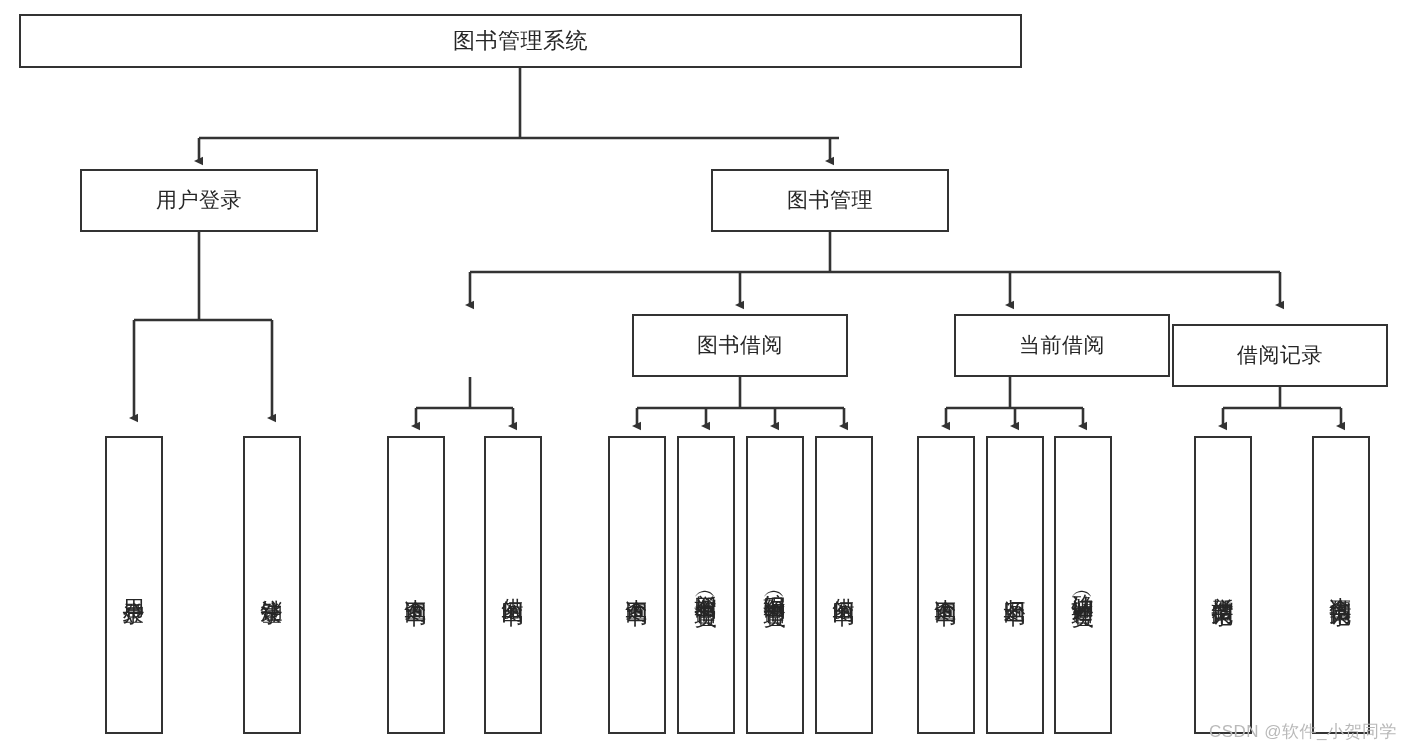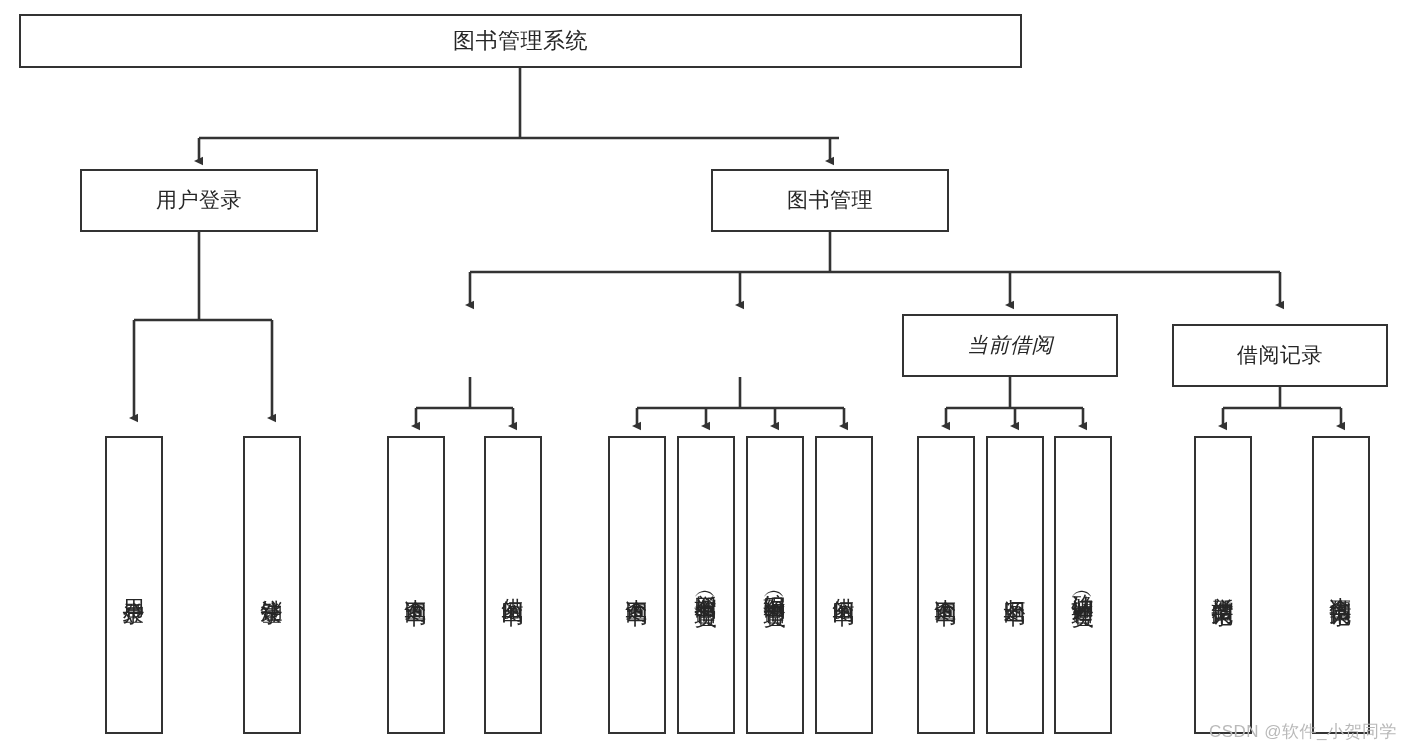--- a/index.html
+++ b/index.html
@@ -133,21 +133,24 @@
     <span class="label">图书管理系统</span>
   </div>
 
   <div class="node h" style="left:80px; top:169px; width:238px; height:63px;">
     <span class="label">用户登录</span>
   </div>
   <div class="node h" style="left:711px; top:169px; width:238px; height:63px;">
     <span class="label">图书管理</span>
   </div>
 
-  <div class="node h" style="left:902px; top:314px; width:216px; height:63px;font-style:italic;">
+  <div class="node h" style="left:632px; top:314px; width:216px; height:63px;">
+    <span class="label">图书借阅</span>
+  </div>
+  <div class="node h" style="left:954px; top:314px; width:216px; height:63px;">
     <span class="label">当前借阅</span>
   </div>
   <div class="node h" style="left:1172px; top:324px; width:216px; height:63px;">
     <span class="label">借阅记录</span>
   </div>
 
   <div class="node v" style="left:105px; top:436px; width:58px; height:298px;">
     <span class="label">用户登录</span>
   </div>
   <div class="node v" style="left:243px; top:436px; width:58px; height:298px;">

